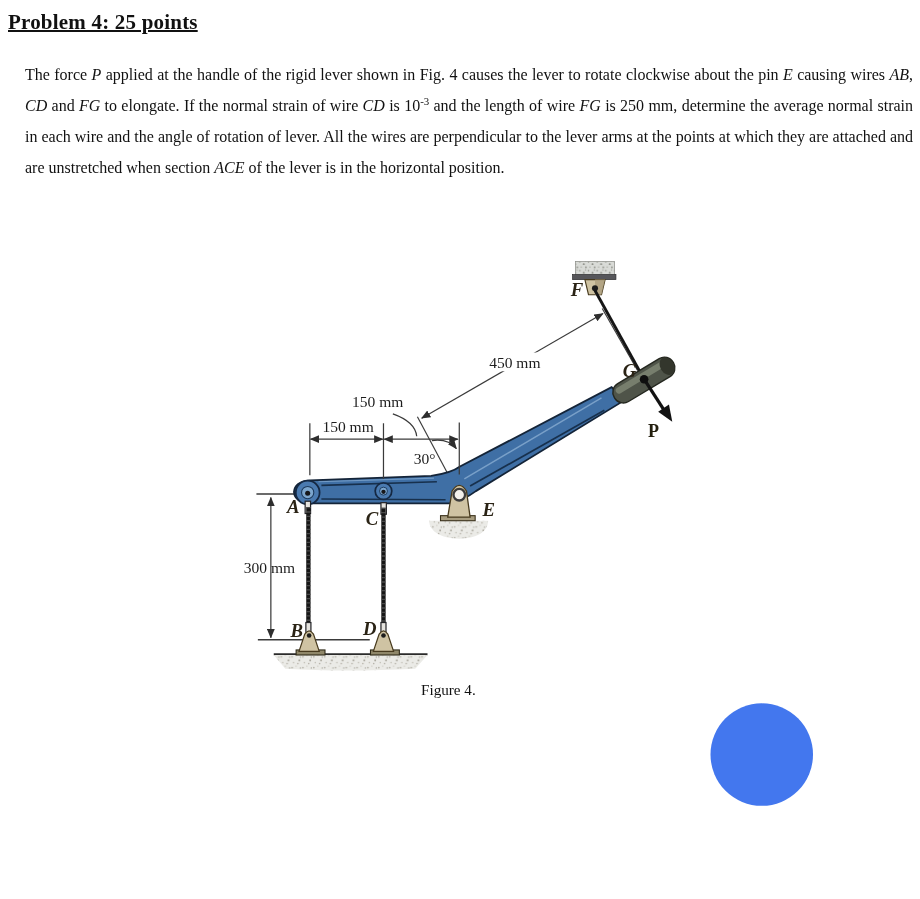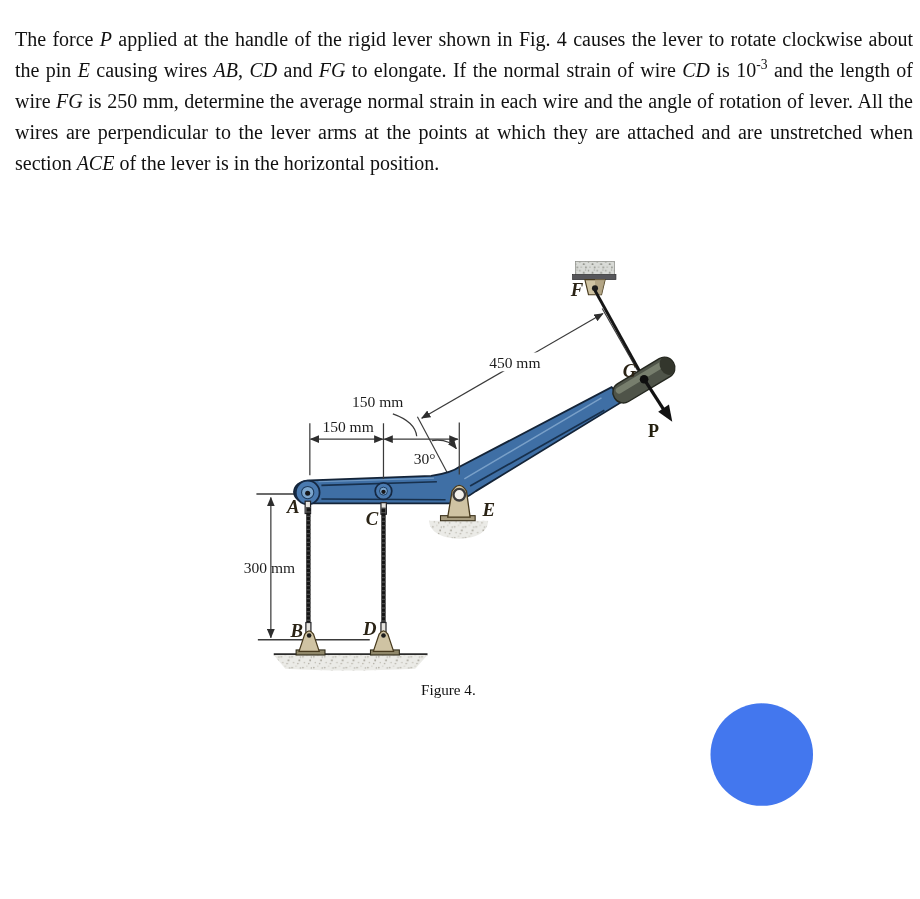--- a/index.html
+++ b/index.html
@@ -8,36 +8,37 @@
     background:#ffffff;font-family:"Liberation Serif","DejaVu Serif",serif;
     color:#111;
   }
   .doc{padding:0 7px;}
   .title{
     font-size:21px;font-weight:bold;margin:10px 0 0 1px;
     text-decoration:underline;text-decoration-thickness:2px;
     letter-spacing:.2px;
   }
   .statement{
-    font-size:20px;line-height:31px;text-align:justify;
-    margin:24px 0 0 8px;
+    font-size:16px;line-height:31px;text-align:justify;
+    margin:24px 0 0 18px;
   }
   .statement .it{font-style:italic;}
   .statement .sup{vertical-align:super;font-size:0.68em;line-height:0;}
   .fig-wrap{position:absolute;left:0;top:250px;width:920px;height:649px;}
   svg text{font-family:"Liberation Serif","DejaVu Serif",serif;}
   .ptlabel{font-size:26px;font-weight:bold;font-style:italic;fill:#2a2315;}
   .dimtext{font-size:21.5px;fill:#1d1d1d;}
   .captext{font-size:21px;fill:#111;}
   .plabel{font-size:25px;font-weight:bold;fill:#24200f;}
 </style>
 </head>
 <body>
 
 <div class="doc">
+  <h1 class="title">Problem 4: 25 points</h1>
   <p class="statement"><span>The force </span><span class="it">P</span><span> applied at the handle of the rigid lever shown in Fig. 4 causes the lever to rotate clockwise about the pin </span><span class="it">E</span><span> causing wires </span><span class="it">AB</span><span>, </span><span class="it">CD</span><span> and </span><span class="it">FG</span><span> to elongate. If the normal strain of wire </span><span class="it">CD</span><span> is 10</span><span class="sup">-3</span><span> and the length of wire </span><span class="it">FG</span><span> is 250 mm, determine the average normal strain in each wire and the angle of rotation of lever. All the wires are perpendicular to the lever arms at the points at which they are attached and are unstretched when section </span><span class="it">ACE</span><span> of the lever is in the horizontal position.</span></p>
 </div>
 
 <div class="fig-wrap">
 <svg width="920" height="649" viewBox="0 250 920 899" xmlns="http://www.w3.org/2000/svg">
   <defs>
     <marker id="arr" viewBox="0 0 12 10" refX="11" refY="5" markerWidth="13" markerHeight="11" markerUnits="userSpaceOnUse" orient="auto-start-reverse">
       <path d="M0 0 L12 5 L0 10 Z" fill="#2e2e2e"></path>
     </marker>
     <pattern id="spk" width="15" height="15" patternUnits="userSpaceOnUse">

